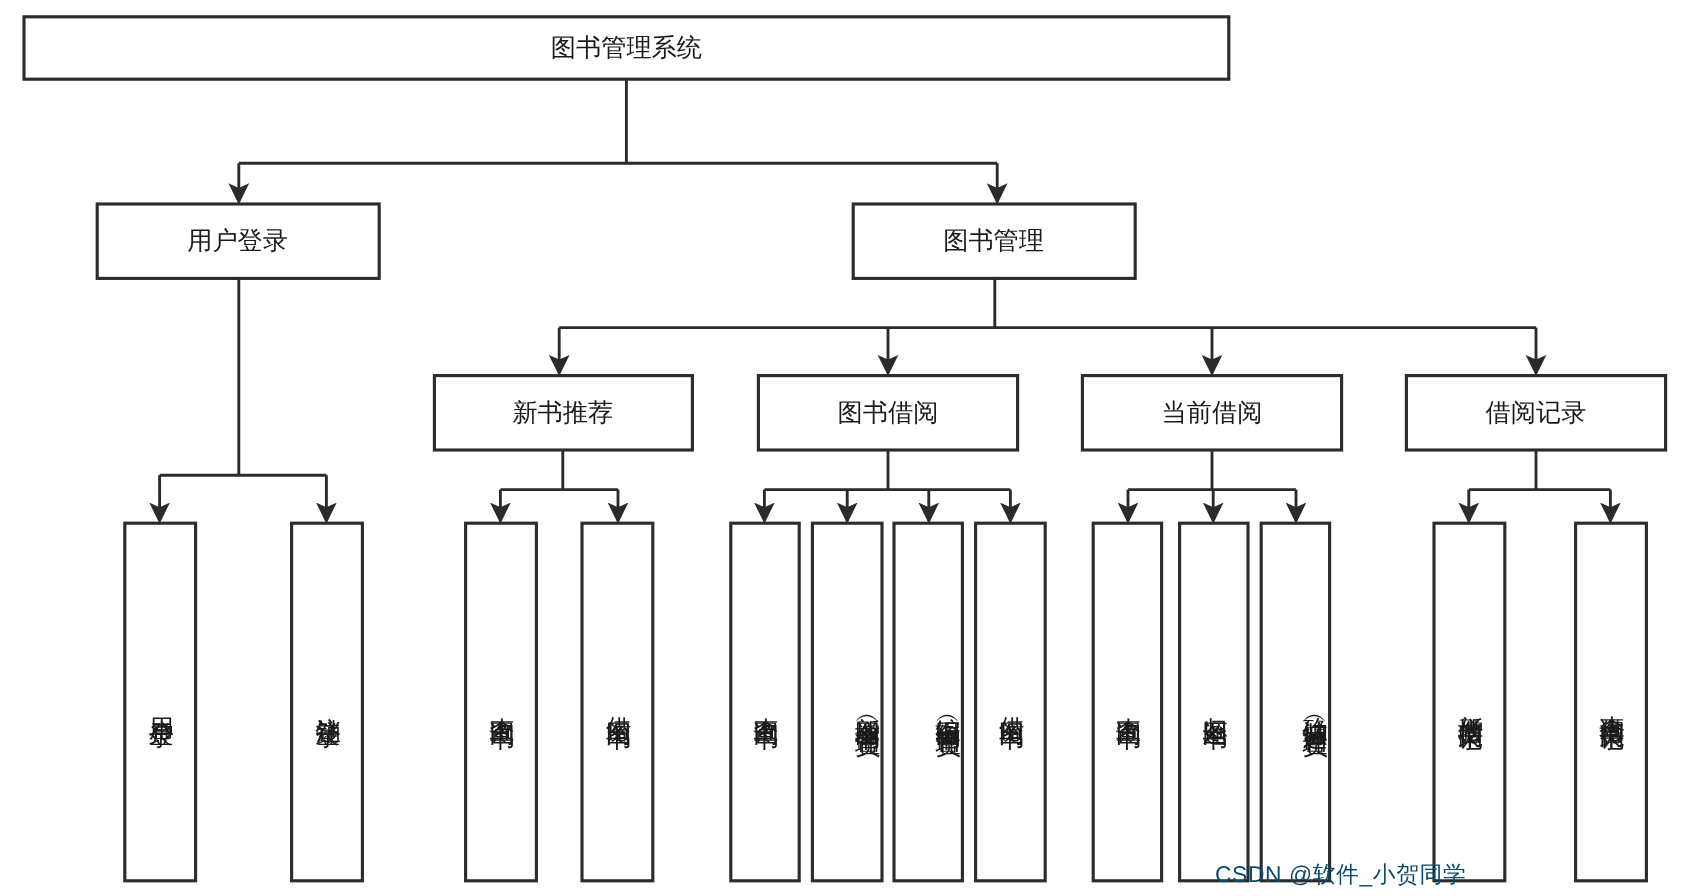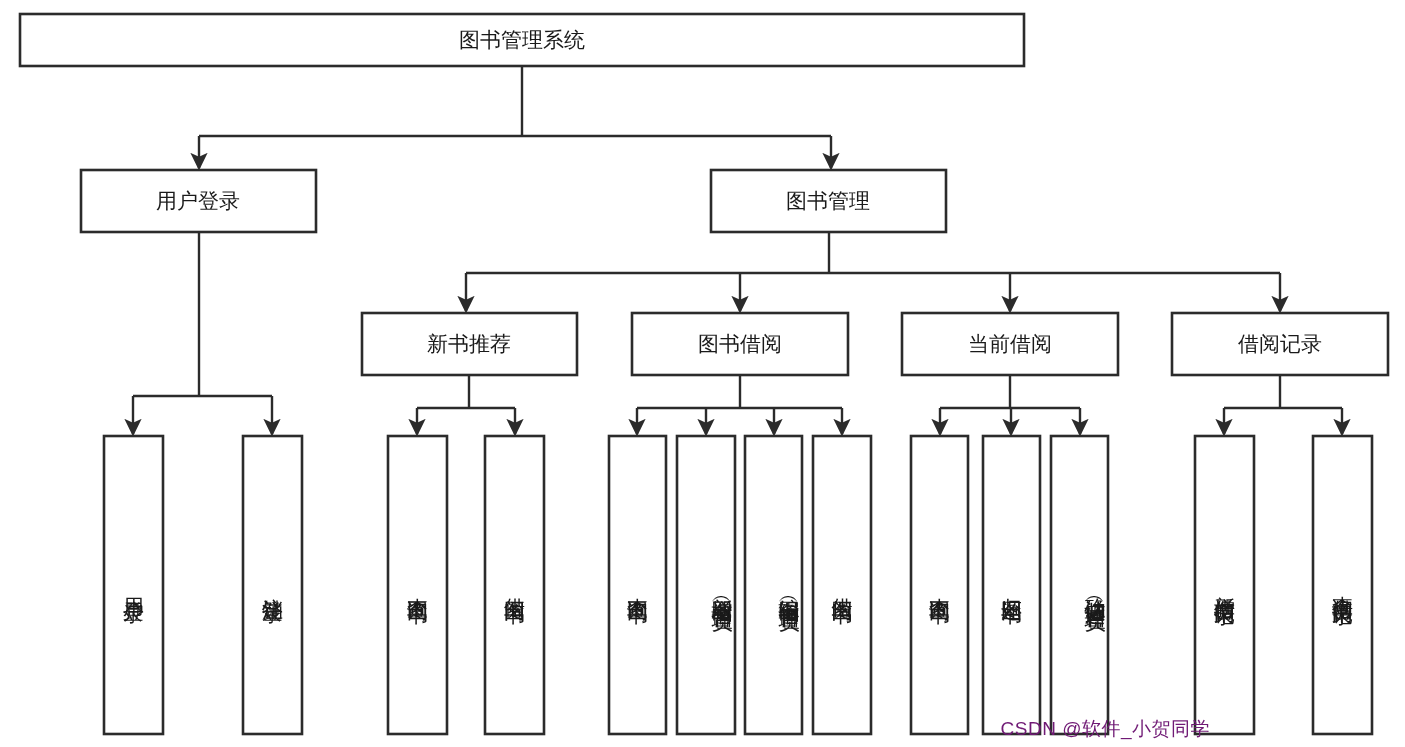--- a/index.html
+++ b/index.html
@@ -54,25 +54,25 @@
     letter-spacing: 2px;
     color: #1a1a1a;
     display: flex;
     align-items: center;
     justify-content: center;
     white-space: nowrap;
     pointer-events: none;
   }
   .watermark {
     position: absolute;
-    right: 20px;
+    right: 8px;
     bottom: 5px;
     font-family: "Liberation Sans", "DejaVu Sans", sans-serif;
     font-size: 19px;
-    color: #701a75;
+    color: #0c4a6e;
     letter-spacing: 0.5px;
     user-select: none;
   }
 </style>
 </head>
 <body>
 
 <div id="diagram-root">
 
   <svg class="flow" viewBox="0 0 1405 747">

